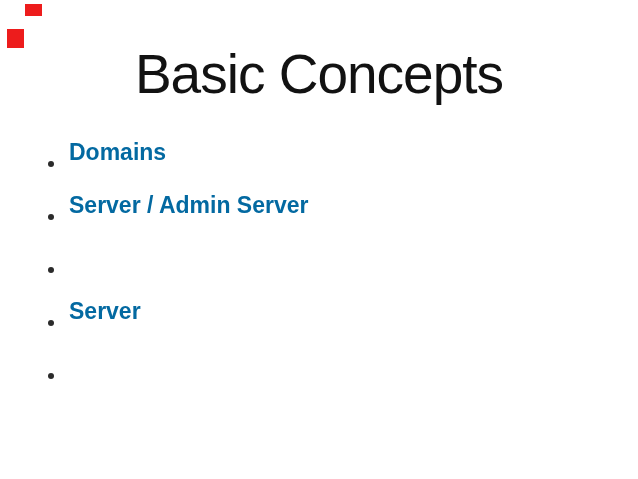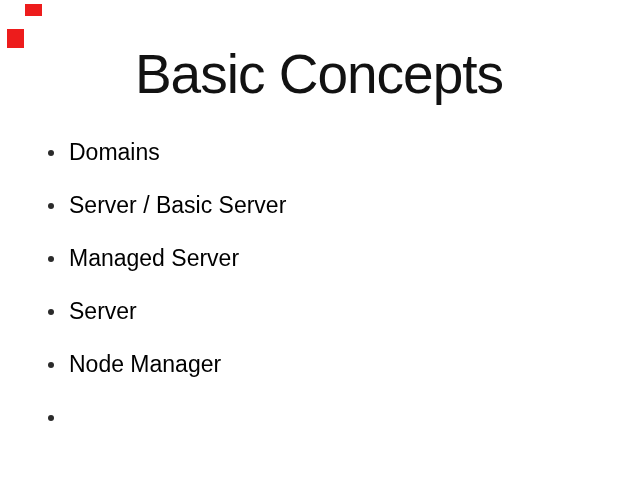--- a/index.html
+++ b/index.html
@@ -48,26 +48,27 @@
   .bullets {
     position: absolute;
     top: 138px;
     left: 48px;
     margin: 0;
     padding: 0;
     list-style: none;
   }
   .bullets li {
     display: flex;
-    align-items: center;
+    align-items: flex-end;
     height: 29px;
     margin-bottom: 24px;
     font-size: 23px;
     line-height: 29px;
-    color: #000000;
+    color: #0369a1;
+    font-weight: bold;
   }
   .bullet-dot {
     flex: 0 0 auto;
     width: 6px;
     height: 6px;
     border-radius: 50%;
     background: #2b2b2b;
     margin-right: 15px;
   }
   .bullet-text {
@@ -84,32 +85,27 @@
 
   <h1 class="title">Basic Concepts</h1>
 
   <ul class="bullets">
     <li>
       <span class="bullet-dot"></span>
       <span class="bullet-text">Domains</span>
     </li>
     <li>
       <span class="bullet-dot"></span>
-      <span class="bullet-text">Server / Basic Server</span>
+      <span class="bullet-text">Server / Admin Server</span>
     </li>
     <li>
       <span class="bullet-dot"></span>
-      <span class="bullet-text">Managed Server</span>
     </li>
     <li>
       <span class="bullet-dot"></span>
       <span class="bullet-text">Server</span>
-    </li>
-    <li>
-      <span class="bullet-dot"></span>
-      <span class="bullet-text">Node Manager</span>
     </li>
     <li>
       <span class="bullet-dot"></span>
     </li>
   </ul>
 
 </div>
 
 </body></html>

